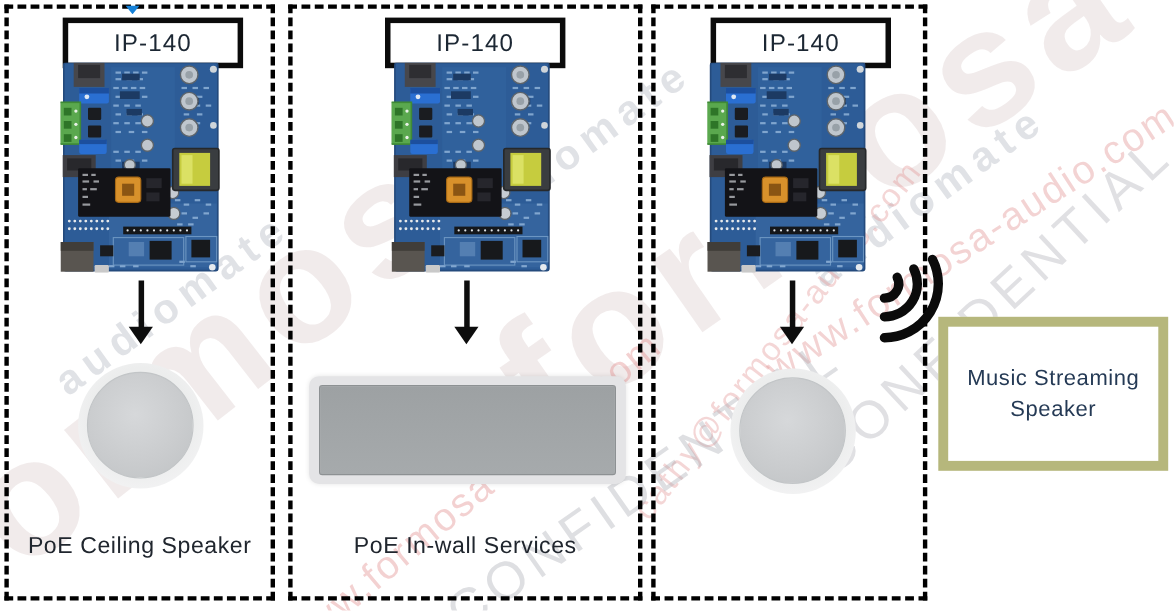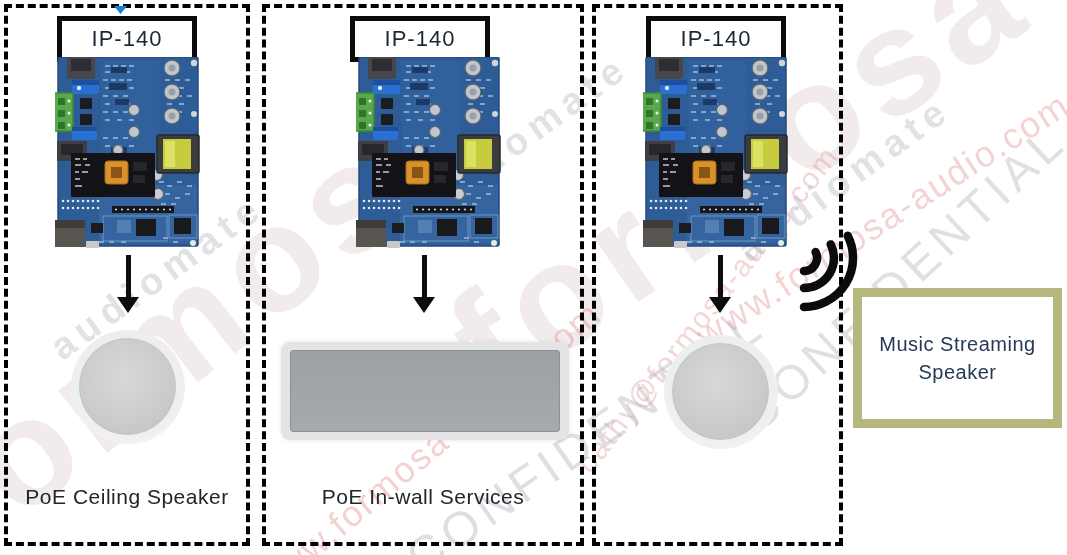--- a/index.html
+++ b/index.html
@@ -25,21 +25,21 @@
   .wm-9{left:748px;top:395px;font-size:48px;color:rgba(168,170,178,.36);transform:rotate(-43deg);letter-spacing:6px;font-weight:400;}
 
   
   .panel{position:absolute;top:4px;height:542px;border:4px dashed var(--panel-border,#000);
          box-sizing:border-box;z-index:1;background:transparent;}
   .panel.p1{left:4px;width:246px;}
   .panel.p2{left:262px;width:322px;}
   .panel.p3{left:592px;width:251px;}
 
   
-  .ip-box{position:absolute;top:8px;height:46px;width:140px;background:#fff;
+  .ip-box{position:absolute;top:8px;height:46px;width:164px;background:#fff;
           border:5px solid #0b0b0b;box-sizing:border-box;display:flex;
           align-items:center;justify-content:center;z-index:2;}
   .p1 .ip-box{left:49px;}
   .p2 .ip-box{left:84px;}
   .p3 .ip-box{left:50px;}
   .ip-box span{font-size:22px;letter-spacing:1px;color:#1c2733;}
 
   
   .board{position:absolute;width:146px;height:191px;top:49px;z-index:2;}
   .p1 .board{left:47px;}

